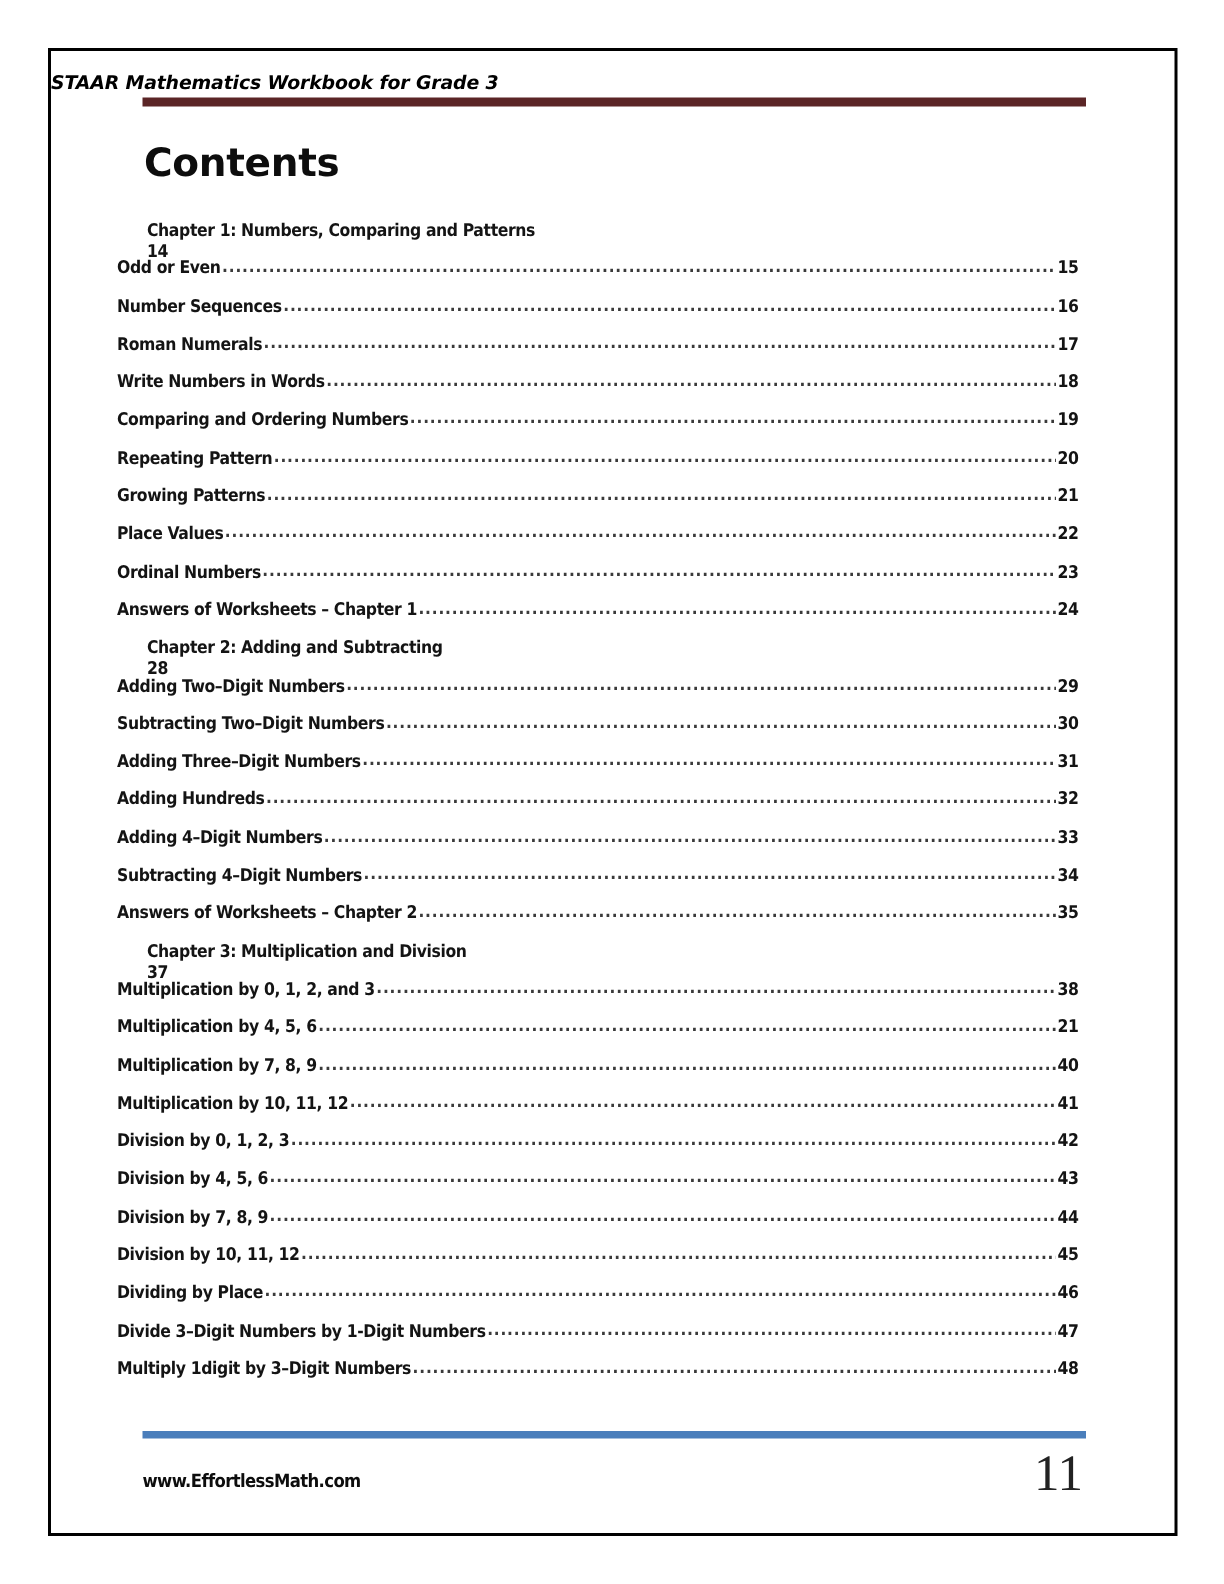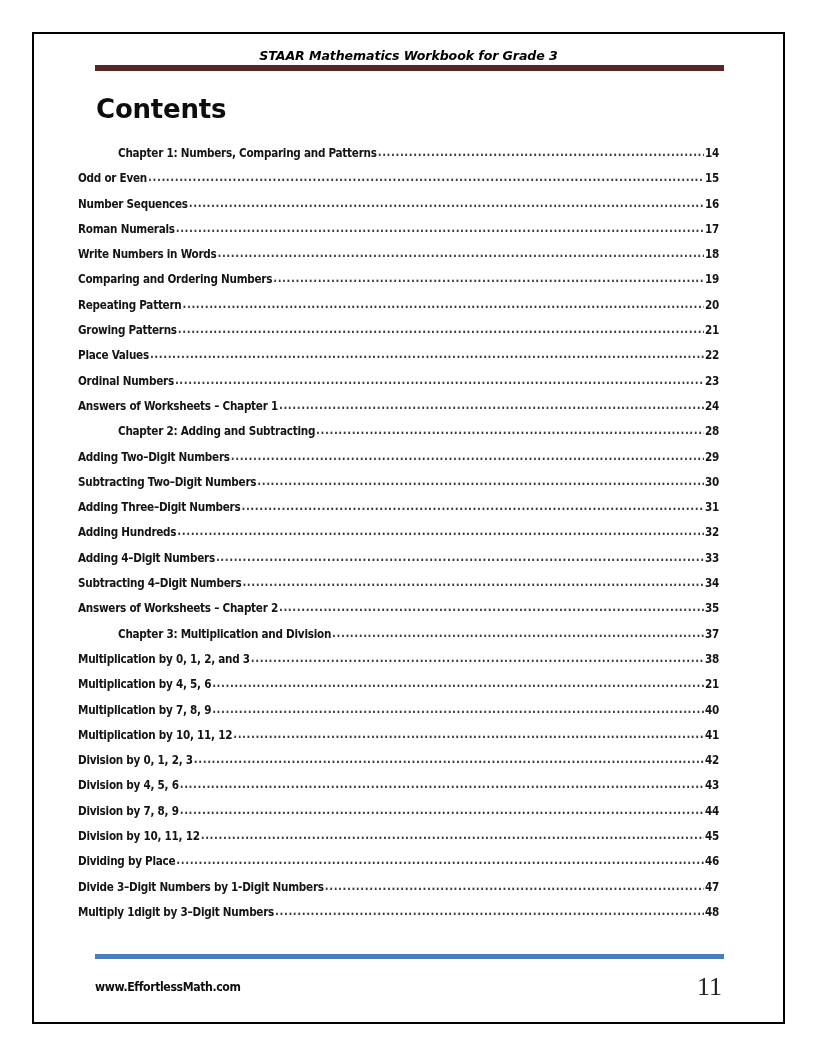--- a/index.html
+++ b/index.html
@@ -26,21 +26,20 @@
     border: 2px solid #000000;
     background: #ffffff;
   }
 
   
   #running-header {
     position: absolute;
     left: 0;
     top: 12px;
     width: 100%;
-    text-align: center;
   }
   #running-header .title {
     font-family: "DejaVu Sans", sans-serif;
     font-weight: bold;
     font-style: italic;
     font-size: 12.6px;
     color: #000000;
     letter-spacing: -0.1px;
     white-space: nowrap;
   }
@@ -76,21 +75,21 @@
     display: flex;
     align-items: baseline;
     height: 25.3px;
     font-family: "DejaVu Sans Condensed", "Liberation Sans Narrow", "DejaVu Sans", sans-serif;
     font-weight: bold;
     font-size: 11.6px;
     color: #141414;
     letter-spacing: -0.25px;
     padding-right: 62px;
   }
-  .toc-row.level-chapter { padding-left: 84px; }
+  .toc-row.level-chapter { padding-left: 63px; flex-direction: column; }
   .toc-row.level-section { padding-left: 44px; }
 
   .toc-label {
     white-space: nowrap;
     flex: 0 0 auto;
   }
   .toc-leader {
     flex: 1 1 auto;
     overflow: hidden;
     white-space: nowrap;
@@ -133,21 +132,21 @@
     font-size: 12.2px;
     color: #0d0d0d;
     letter-spacing: -0.4px;
     margin-top: 26px;
   }
   #footer-pagenum {
     position: absolute;
     right: 0;
     bottom: 0;
     font-family: "Liberation Serif", "DejaVu Serif", serif;
-    font-size: 26px;
+    font-size: 34px;
     color: #222222;
     line-height: 1;
   }
 </style>
 </head>
 <body>
 
 <div id="page-frame" style="border-color: rgb(0, 0, 0);">
 
   <div id="running-header">

